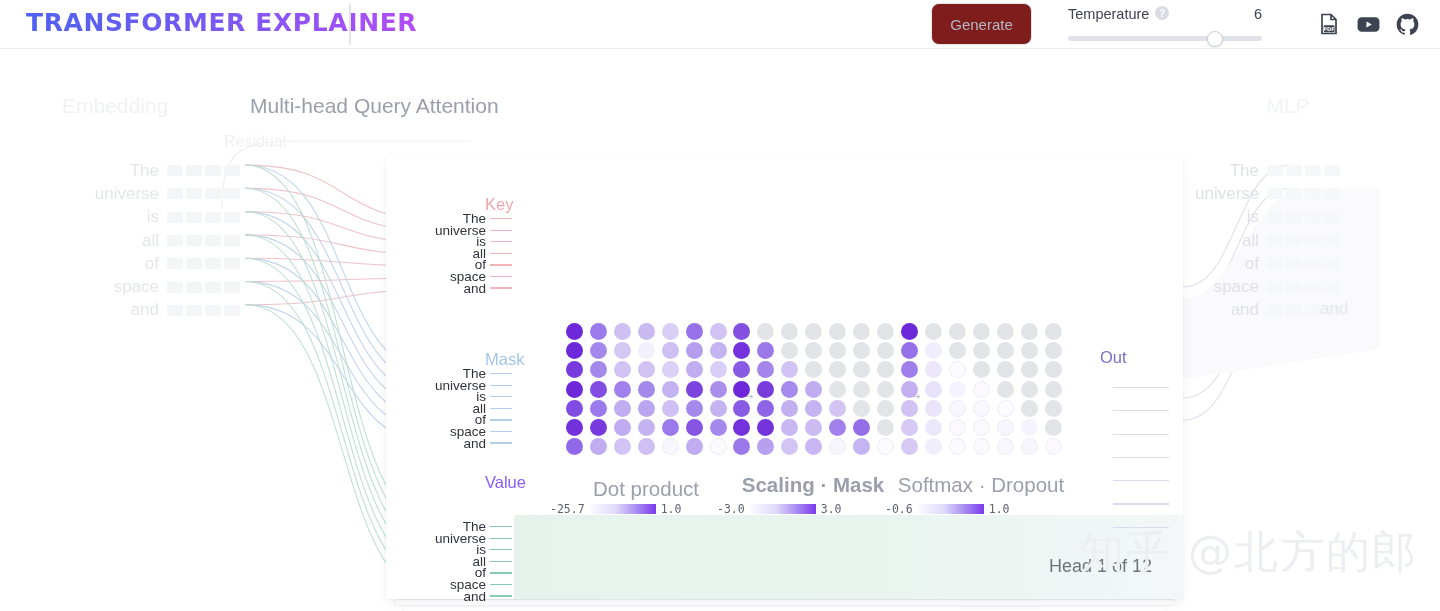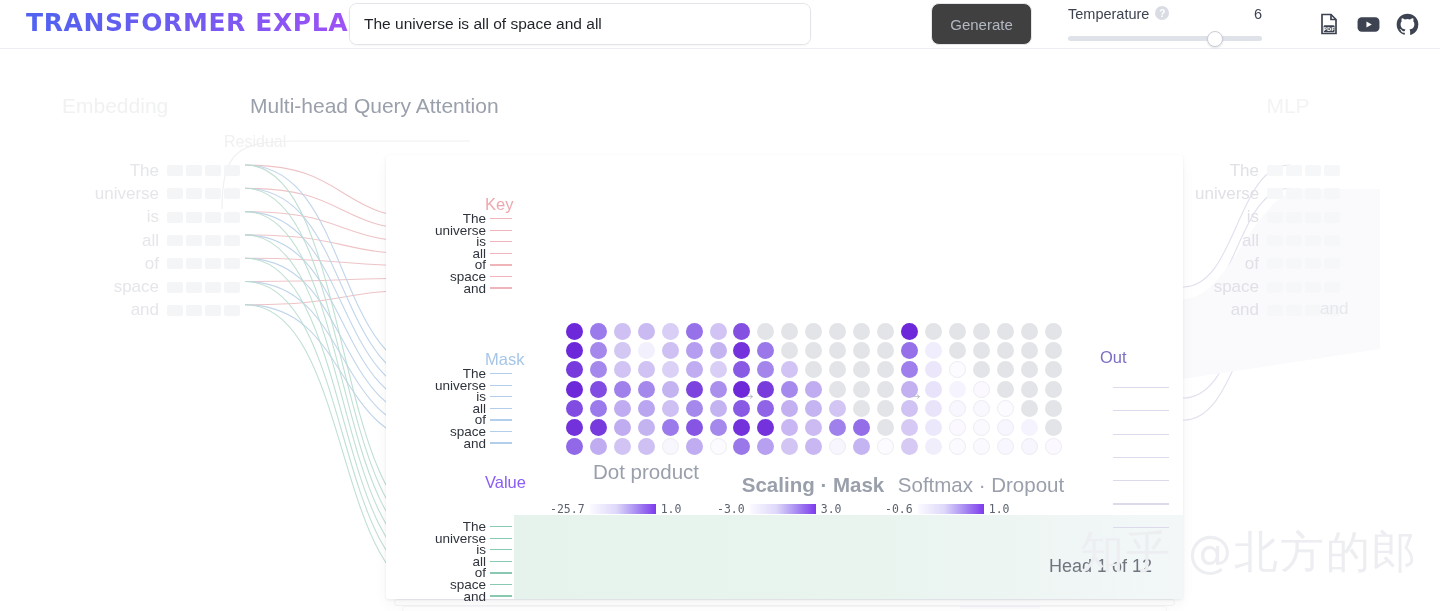--- a/index.html
+++ b/index.html
@@ -53,21 +53,21 @@
   }
   #prompt-input {
     width:460px; border:none; outline:none;
     font-size:15.5px; color:#1f2328; padding:0 14px;
     font-family:"Liberation Sans", sans-serif; background:#fff;
   }
   #generate-btn {
     position:absolute; left:931px; top:3px;
     width:101px; height:42px;
     border:1px solid #e4e6eb; border-radius:8px;
-    background:#404040; color:#b3b8c2;
+    background:#7f1d1d; color:#b3b8c2;
     font-size:15px; cursor:default;
     font-family:"Liberation Sans", sans-serif;
   }
 
   
   #temp-wrap { position:absolute; left:1068px; top:6px; width:194px; }
   #temp-row { display:flex; align-items:flex-start; height:20px; }
   #temp-label { font-size:14.5px; color:#3d4350; }
   #help-icon {
     width:14px; height:14px; border-radius:50%;
@@ -184,21 +184,20 @@
   }
 </style>
 </head>
 <body>
 
 <div id="header">
 
   <div id="logo">Transformer Explainer</div>
 
   <div id="prompt-group">
-    <input id="prompt-input" type="text" value="The universe is all of space and all" style="">
   </div>
 
   <button id="generate-btn">Generate</button>
 
   <div id="temp-wrap">
     <div id="temp-row">
       <span id="temp-label">Temperature</span>
       <span id="help-icon">?</span>
       <span id="temp-value">6</span>
     </div>
@@ -638,21 +637,21 @@
             <div class="cellwrap">
               <div class="dot ring" style="background: rgb(249, 247, 254);"></div>
             </div>
             <div class="cellwrap">
               <div class="dot" style="background: rgb(191, 172, 241);"></div>
             </div>
             <div class="cellwrap">
               <div class="dot ring" style="background: rgb(252, 251, 255);"></div>
             </div>
           </div>
-          <div class="mat-caption" style="left: 160px; top: 305px; width: 200px;">Dot product</div>
+          <div class="mat-caption" style="left: 160px; top: 322px; width: 200px;">Dot product</div>
           <div class="legend" style="left: 164px; top: 347px;">
             <span class="legend-num">-25.7</span>
             <span class="legend-bar"></span>
             <span class="legend-num">1.0</span>
           </div>
           <div class="arrow" style="left: 352px; top: 228px;">→</div>
           <div class="matrix" style="left: 343px; top: 167px;">
             <div class="cellwrap">
               <div class="dot" style="background: rgb(131, 80, 226);"></div>
             </div>

